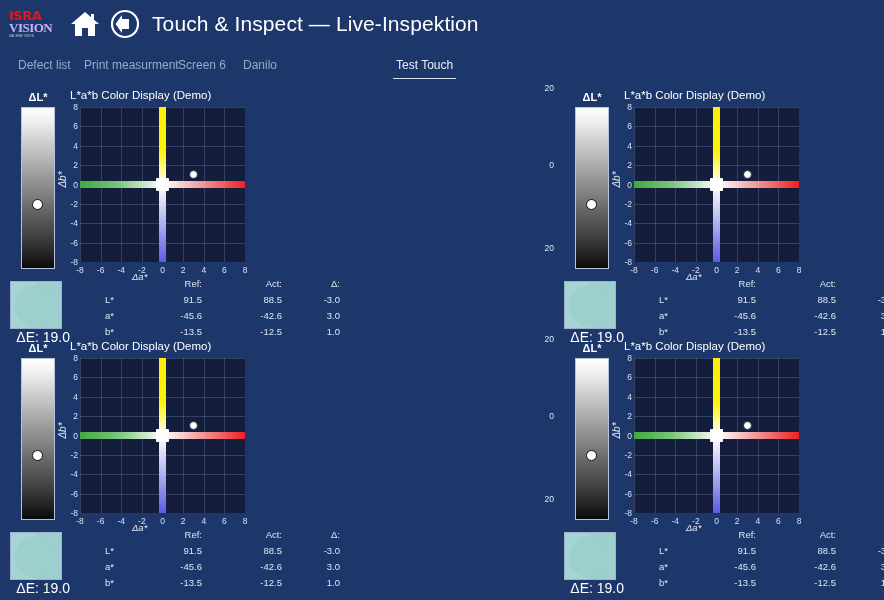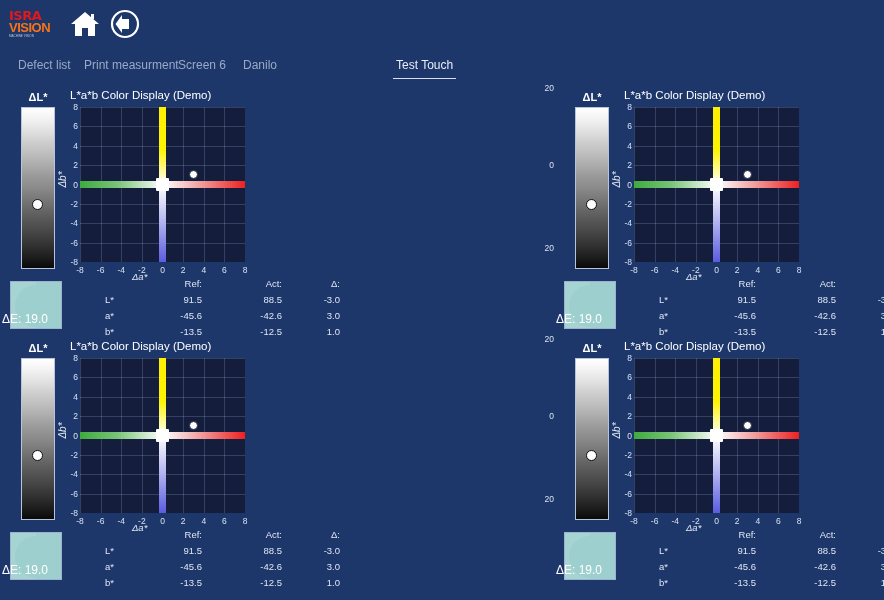--- a/index.html
+++ b/index.html
@@ -9,21 +9,21 @@
     font-family: "Liberation Sans", sans-serif;
     overflow: hidden;
     color: #ffffff;
   }
   #app { position: relative; width: 884px; height: 600px; background: #1d376b; }
 
   
   .header { position: absolute; left: 0; top: 0; width: 884px; height: 48px; display: flex; align-items: center; }
   .logo { width: 46px; height: 34px; margin-left: 9px; display: flex; flex-direction: column; justify-content: center; align-items: flex-start; }
   .logo-isra { color: #e2181c; font-weight: bold; font-size: 13px; letter-spacing: -0.5px; line-height: 12px; font-family: "DejaVu Sans", sans-serif; }
-  .logo-vision { color: #f97316; font-weight: bold; font-size: 13px; letter-spacing: -0.5px; line-height: 12px; font-family: Liberation Sans, sans-serif; }
+  .logo-vision { color: #c4b5fd; font-weight: bold; font-size: 13px; letter-spacing: -0.5px; line-height: 12px; font-family: Liberation Serif, serif; }
   .logo-sub { color: #b9c4da; font-size: 3px; line-height: 4px; letter-spacing: 0px; }
   .home-btn { margin-left: 13px; width: 34px; height: 34px; display: flex; align-items: center; justify-content: center; }
   .back-btn { margin-left: 6px; width: 34px; height: 34px; display: flex; align-items: center; justify-content: center; }
   .hdr-title { margin-left: 10px; font-size: 21px; font-weight: 400; color: #ffffff; letter-spacing: 0.1px; white-space: nowrap; }
 
   
   .tabbar { position: absolute; left: 0; top: 58px; width: 884px; height: 30px; }
   .tab { position: absolute; top: 0; font-size: 12px; color: #9aa9c6; white-space: nowrap; padding-bottom: 7px; }
   .tab.active { color: #e8edf7; }
   .tab.active::after { content: ""; position: absolute; left: -3px; right: -3px; bottom: 0; height: 1.5px; background: #d8e0ee; }
@@ -66,21 +66,21 @@
   .ax-core { position: absolute; left: 76px; top: 71px; width: 13px; height: 13px; background: #ffffff; border-radius: 1px; }
   .pt { position: absolute; width: 9px; height: 9px; border-radius: 50%; background: #ffffff; border: 1.3px solid #1b2240; }
   .ytick { position: absolute; left: 60px; font-size: 8.5px; color: #d8e0f0; width: 16px; text-align: right; }
   .xtick { position: absolute; top: 177px; font-size: 8.5px; color: #d8e0f0; width: 16px; text-align: center; }
 
   
   .sw-box { position: absolute; left: 8px; top: 193px; width: 52px; height: 48px; border: 1px solid #9fb0d0; }
   .sw-left { position: absolute; left: 0; top: 0; width: 50%; height: 100%; }
   .sw-right { position: absolute; right: 0; top: 0; width: 50%; height: 100%; }
   .sw-circ { position: absolute; left: 4px; top: 3px; width: 42px; height: 42px; border-radius: 50%; }
-  .de-label { position: absolute; left: 0px; top: 224px; width: 68px; text-align: left; font-size: 12px; color: #ffffff; }
+  .de-label { position: absolute; left: 0px; top: 241px; width: 68px; text-align: right; font-size: 14px; color: #ffffff; }
 
   
   .tbl { position: absolute; left: 66px; top: 190px; width: 264px; font-size: 9.5px; color: #dfe6f2; }
   .tr { position: absolute; left: 0; width: 264px; height: 16px; }
   .c-lab { position: absolute; left: 0;   width: 46px; text-align: right; }
   .c-ref { position: absolute; left: 88px;  width: 46px; text-align: right; }
   .c-act { position: absolute; left: 168px; width: 46px; text-align: right; }
   .c-del { position: absolute; left: 242px; width: 30px; text-align: right; }
 </style>
 </head>
@@ -99,20 +99,21 @@
         <path d="M15 2 L29 14 L25 14 L25 26 L18 26 L18 18 L12 18 L12 26 L5 26 L5 14 L1 14 Z" fill="#ffffff"></path>
         <rect x="21" y="4" width="3" height="5" fill="#ffffff"></rect>
       </svg>
     </div>
     <div class="back-btn">
       <svg width="30" height="30" viewBox="0 0 30 30">
         <circle cx="15" cy="15" r="13" fill="none" stroke="#ffffff" stroke-width="2.2"></circle>
         <path d="M19 10 L19 20 L12 20 L12 24 L5.5 15 L12 6 L12 10 Z" fill="#ffffff"></path>
       </svg>
     </div>
+    <div class="hdr-title">Touch &amp; Inspect — Live-Inspektion</div>
   </div>
 
   <div class="tabbar">
     <div class="tab" style="left:18px">Defect list</div>
     <div class="tab" style="left:84px">Print measurment</div>
     <div class="tab" style="left:178px">Screen 6</div>
     <div class="tab" style="left:243px">Danilo</div>
     <div class="tab active" style="left:396px">Test Touch</div>
   </div>
 

